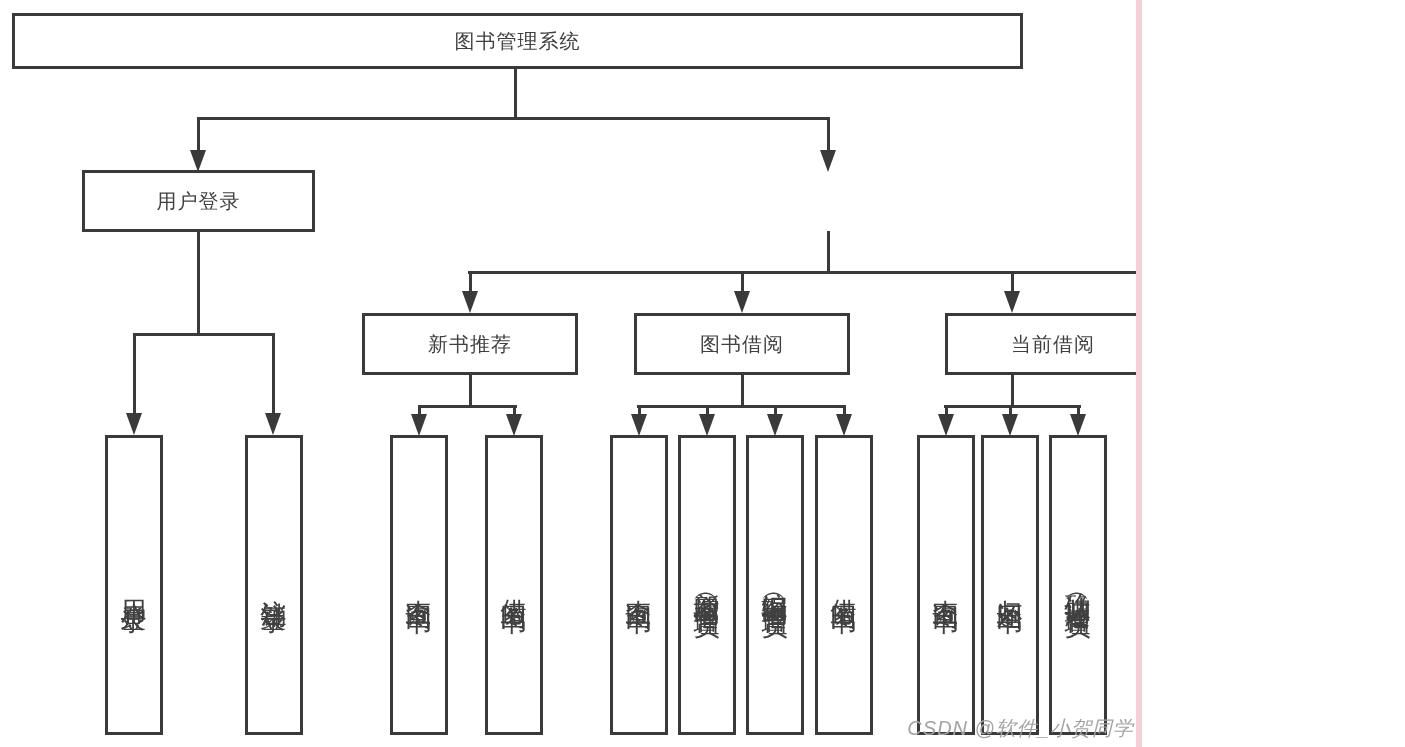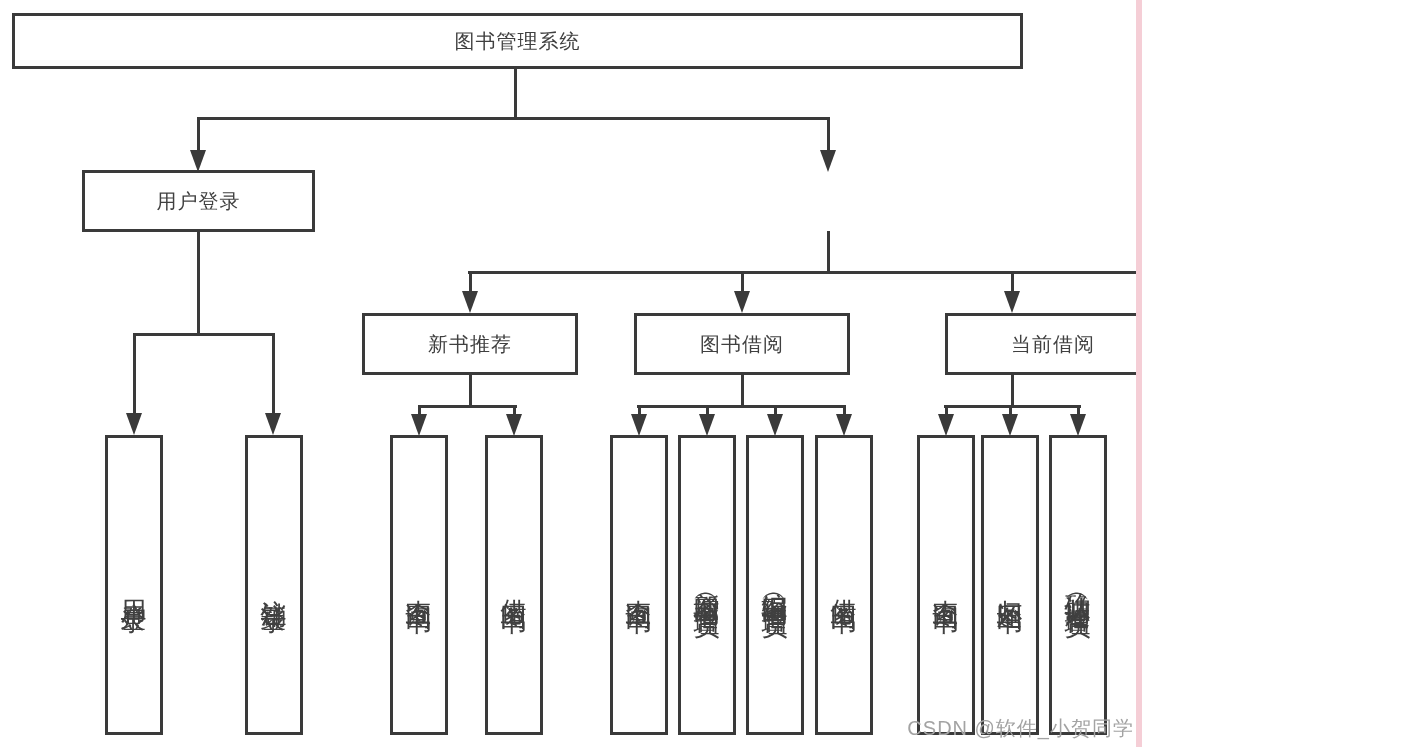--- a/index.html
+++ b/index.html
@@ -28,20 +28,21 @@
   .vl{ position:absolute; width:3px;  background:var(--line); }
   .arrowhead{
     position:absolute; width:0; height:0;
     border-left:8px solid transparent; border-right:8px solid transparent;
     border-top:22px solid var(--line);
   }
   #watermark{
     position:absolute; right:8px; bottom:5px;
     font-size:20px; letter-spacing:1px; color:var(--watermark);
     white-space:nowrap;
+    font-style:italic;
   }
   #edge-strip{
     position:absolute; right:0; top:0; width:6px; height:100%;
     background:var(--strip);
   }
 </style>
 </head>
 <body>
 
 <div id="canvas">

